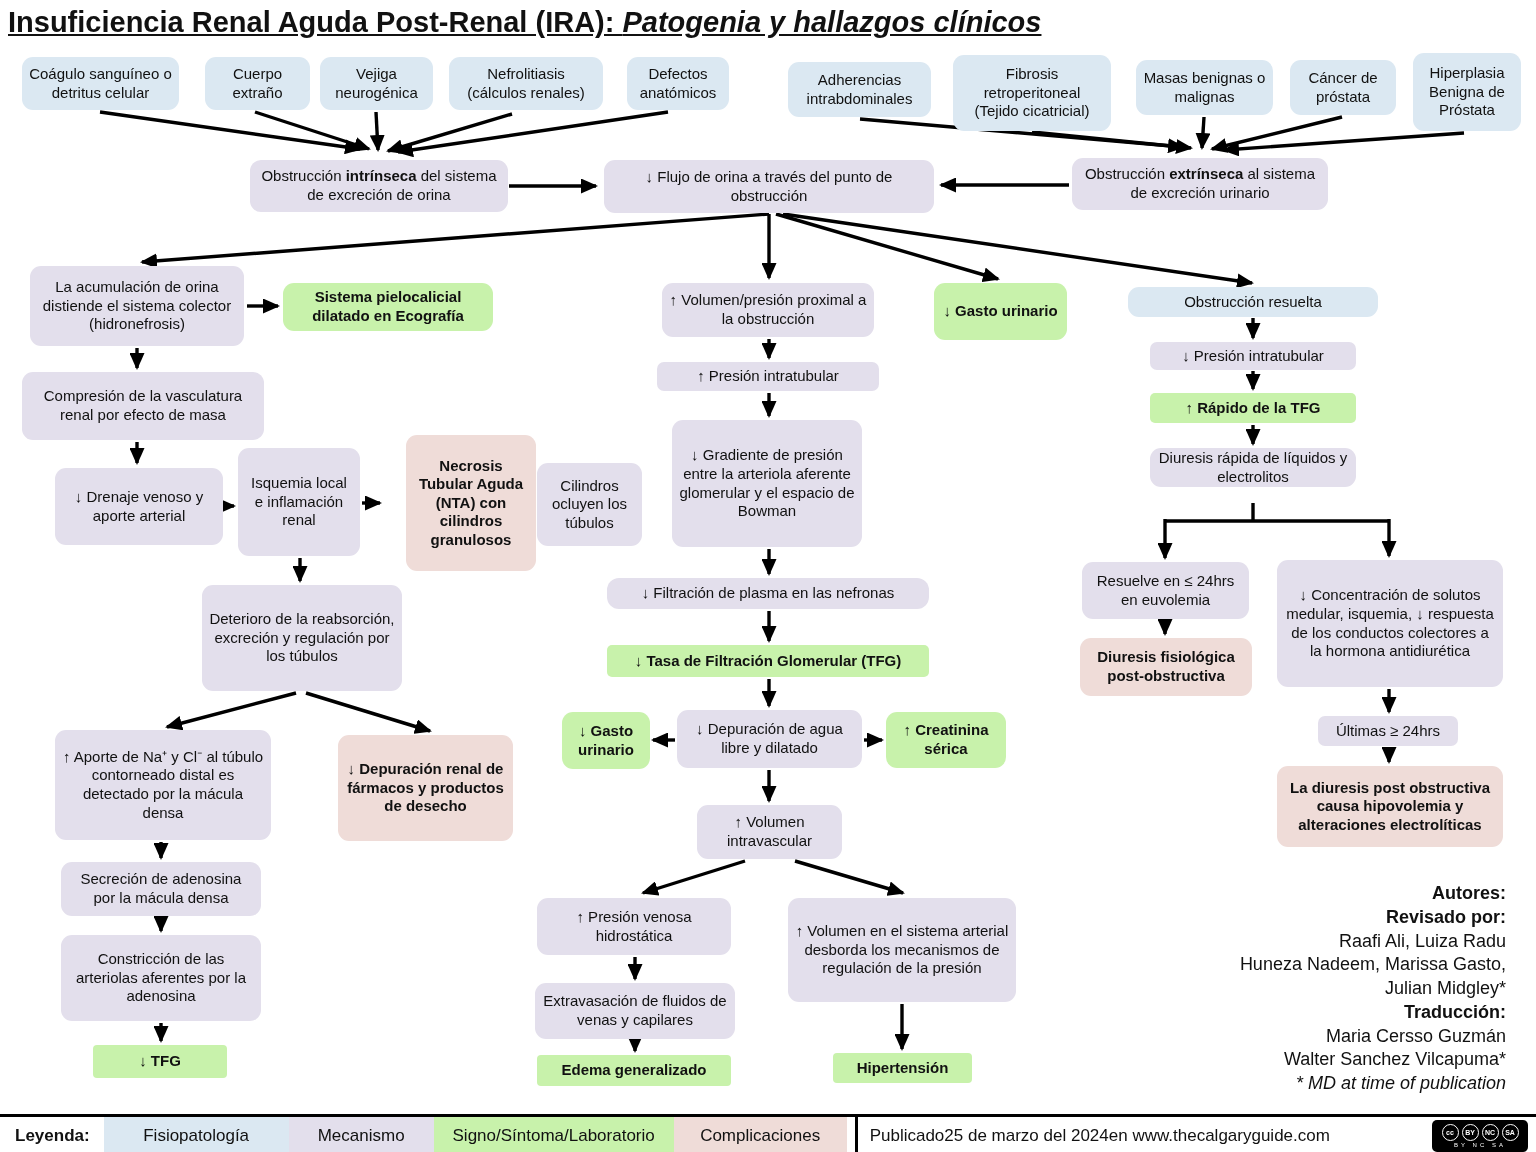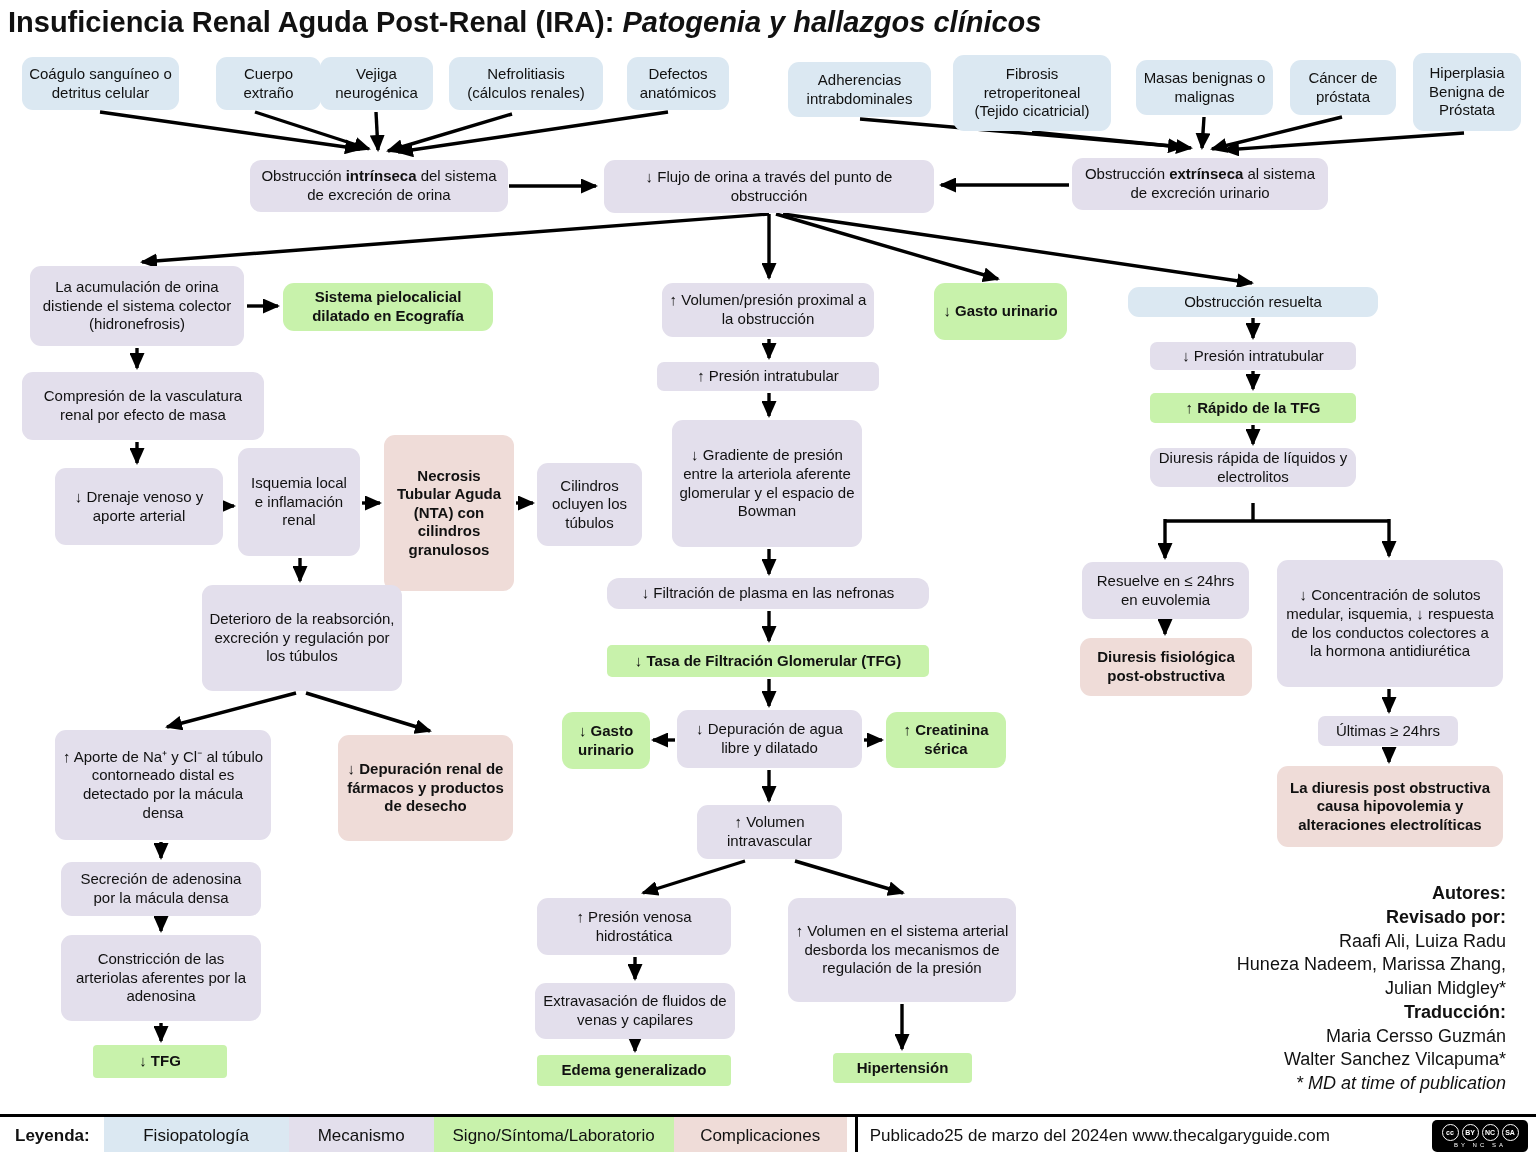--- a/index.html
+++ b/index.html
@@ -1,20 +1,20 @@
 <!DOCTYPE html>
 <html><head>
 <meta charset="utf-8">
 <style>
   html,body{margin:0;padding:0;background:#ffffff;}
   .canvas{
     position:relative; width:1536px; height:1152px; background:#ffffff;
     font-family:"Liberation Sans", sans-serif; color:#111; overflow:hidden;
   }
-  .title{position:absolute; left:8px; top:6px; font-size:29px; font-weight:bold; white-space:nowrap;}
+  .title{position:absolute; left:8px; top:6px; font-size:29px; font-weight:bold; white-space:nowrap;text-decoration:underline;}
   .title .it{font-style:italic;}
   svg.wires{position:absolute; left:0; top:0; z-index:1; pointer-events:none;}
   .node{
     position:absolute; z-index:2; border-radius:11px;
     display:flex; align-items:center; justify-content:center;
     text-align:center; padding:4px 7px; box-sizing:border-box;
     font-size:15px; line-height:1.24;
   }
   .patho{background:#dbe8f2;}
   .mech{background:#e3dfec;}
@@ -122,21 +122,21 @@
       <line x1="1165" y1="521" x2="1389" y2="521"></line>
       <line x1="1165" y1="519" x2="1165" y2="558" marker-end="url(#ah)"></line>
       <line x1="1389" y1="519" x2="1389" y2="556" marker-end="url(#ah)"></line>
       <line x1="1165" y1="621" x2="1165" y2="634" marker-end="url(#ah)"></line>
       <line x1="1389" y1="689" x2="1389" y2="712" marker-end="url(#ah)"></line>
       <line x1="1389" y1="748" x2="1389" y2="762" marker-end="url(#ah)"></line>
     </g>
   </svg>
 
   <div class="node patho" style="left:22px;top:57px;width:157px;height:53px;">Coágulo sanguíneo o detritus celular</div>
-  <div class="node patho" style="left:216px;top:57px;width:105px;height:53px;">Cuerpo extraño</div>
+  <div class="node patho" style="left:205px;top:57px;width:105px;height:53px;">Cuerpo extraño</div>
   <div class="node patho" style="left:320px;top:57px;width:113px;height:53px;">Vejiga neurogénica</div>
   <div class="node patho" style="left:449px;top:57px;width:154px;height:53px;">Nefrolitiasis (cálculos renales)</div>
   <div class="node patho" style="left:627px;top:57px;width:102px;height:53px;">Defectos anatómicos</div>
   <div class="node patho" style="left:788px;top:62px;width:143px;height:55px;">Adherencias intrabdominales</div>
   <div class="node patho" style="left:953px;top:55px;width:158px;height:76px;">Fibrosis retroperitoneal (Tejido cicatricial)</div>
   <div class="node patho" style="left:1136px;top:60px;width:137px;height:55px;">Masas benignas o malignas</div>
   <div class="node patho" style="left:1290px;top:60px;width:106px;height:55px;">Cáncer de próstata</div>
   <div class="node patho" style="left:1413px;top:53px;width:108px;height:78px;">Hiperplasia Benigna de Próstata</div>
 
   <div class="node mech" style="left:250px;top:160px;width:258px;height:52px;">
@@ -149,21 +149,21 @@
 
   <div class="node mech" style="left:30px;top:266px;width:214px;height:80px;">La acumulación de orina distiende el sistema colector (hidronefrosis)</div>
   <div class="node sign" style="left:283px;top:283px;width:210px;height:48px;">Sistema pielocalicial dilatado en Ecografía</div>
   <div class="node mech" style="left:662px;top:283px;width:212px;height:54px;">↑ Volumen/presión proximal a la obstrucción</div>
   <div class="node sign" style="left:934px;top:283px;width:133px;height:57px;">↓ Gasto urinario</div>
   <div class="node patho" style="left:1128px;top:287px;width:250px;height:30px;">Obstrucción resuelta</div>
 
   <div class="node mech" style="left:22px;top:372px;width:242px;height:68px;">Compresión de la vasculatura renal por efecto de masa</div>
   <div class="node mech" style="left:55px;top:468px;width:168px;height:77px;">↓ Drenaje venoso y aporte arterial</div>
   <div class="node mech" style="left:238px;top:448px;width:122px;height:108px;">Isquemia local e inflamación renal</div>
-  <div class="node comp" style="left:384px;top:435px;width:130px;height:156px;">Necrosis Tubular Aguda (NTA) con cilindros granulosos</div>
+  <div class="node comp" style="left:406px;top:435px;width:130px;height:136px;">Necrosis Tubular Aguda (NTA) con cilindros granulosos</div>
   <div class="node mech" style="left:537px;top:463px;width:105px;height:83px;">Cilindros ocluyen los túbulos</div>
   <div class="node mech" style="left:202px;top:585px;width:200px;height:106px;">Deterioro de la reabsorción, excreción y regulación por los túbulos</div>
   <div class="node mech" style="left:55px;top:730px;width:216px;height:110px;">↑ Aporte de Na⁺ y Cl⁻ al túbulo contorneado distal es detectado por la mácula densa</div>
   <div class="node comp" style="left:338px;top:735px;width:175px;height:106px;">↓ Depuración renal de fármacos y productos de desecho</div>
   <div class="node mech" style="left:61px;top:862px;width:200px;height:54px;">Secreción de adenosina por la mácula densa</div>
   <div class="node mech" style="left:61px;top:935px;width:200px;height:86px;">Constricción de las arteriolas aferentes por la adenosina</div>
   <div class="node sign" style="left:93px;top:1045px;width:134px;height:33px;border-radius:4px;">↓ TFG</div>
 
   <div class="node mech" style="left:657px;top:362px;width:222px;height:29px;border-radius:7px;">↑ Presión intratubular</div>
   <div class="node mech" style="left:672px;top:420px;width:190px;height:127px;">↓ Gradiente de presión entre la arteriola aferente glomerular y el espacio de Bowman</div>
@@ -185,21 +185,21 @@
   <div class="node mech" style="left:1082px;top:562px;width:167px;height:57px;">Resuelve en ≤ 24hrs en euvolemia</div>
   <div class="node comp" style="left:1080px;top:638px;width:172px;height:58px;">Diuresis fisiológica post-obstructiva</div>
   <div class="node mech" style="left:1277px;top:560px;width:226px;height:127px;">↓ Concentración de solutos medular, isquemia, ↓ respuesta de los conductos colectores a la hormona antidiurética</div>
   <div class="node mech" style="left:1318px;top:716px;width:140px;height:30px;border-radius:7px;">Últimas ≥ 24hrs</div>
   <div class="node comp" style="left:1277px;top:766px;width:226px;height:81px;">La diuresis post obstructiva causa hipovolemia y alteraciones electrolíticas</div>
 
   <div class="authors">
     <div class="b">Autores:</div>
     <div class="b">Revisado por:</div>
     <div>Raafi Ali, Luiza Radu</div>
-    <div>Huneza Nadeem, Marissa Zhang,</div>
+    <div>Huneza Nadeem, Marissa Gasto,</div>
     <div>Julian Midgley*</div>
     <div class="b">Traducción:</div>
     <div>Maria Cersso Guzmán</div>
     <div>Walter Sanchez Vilcapuma*</div>
     <div class="i">* MD at time of publication</div>
   </div>
 
   <div class="legendbar">
     <div class="lab">Leyenda:</div>
     <div class="chip blue">Fisiopatología</div>

